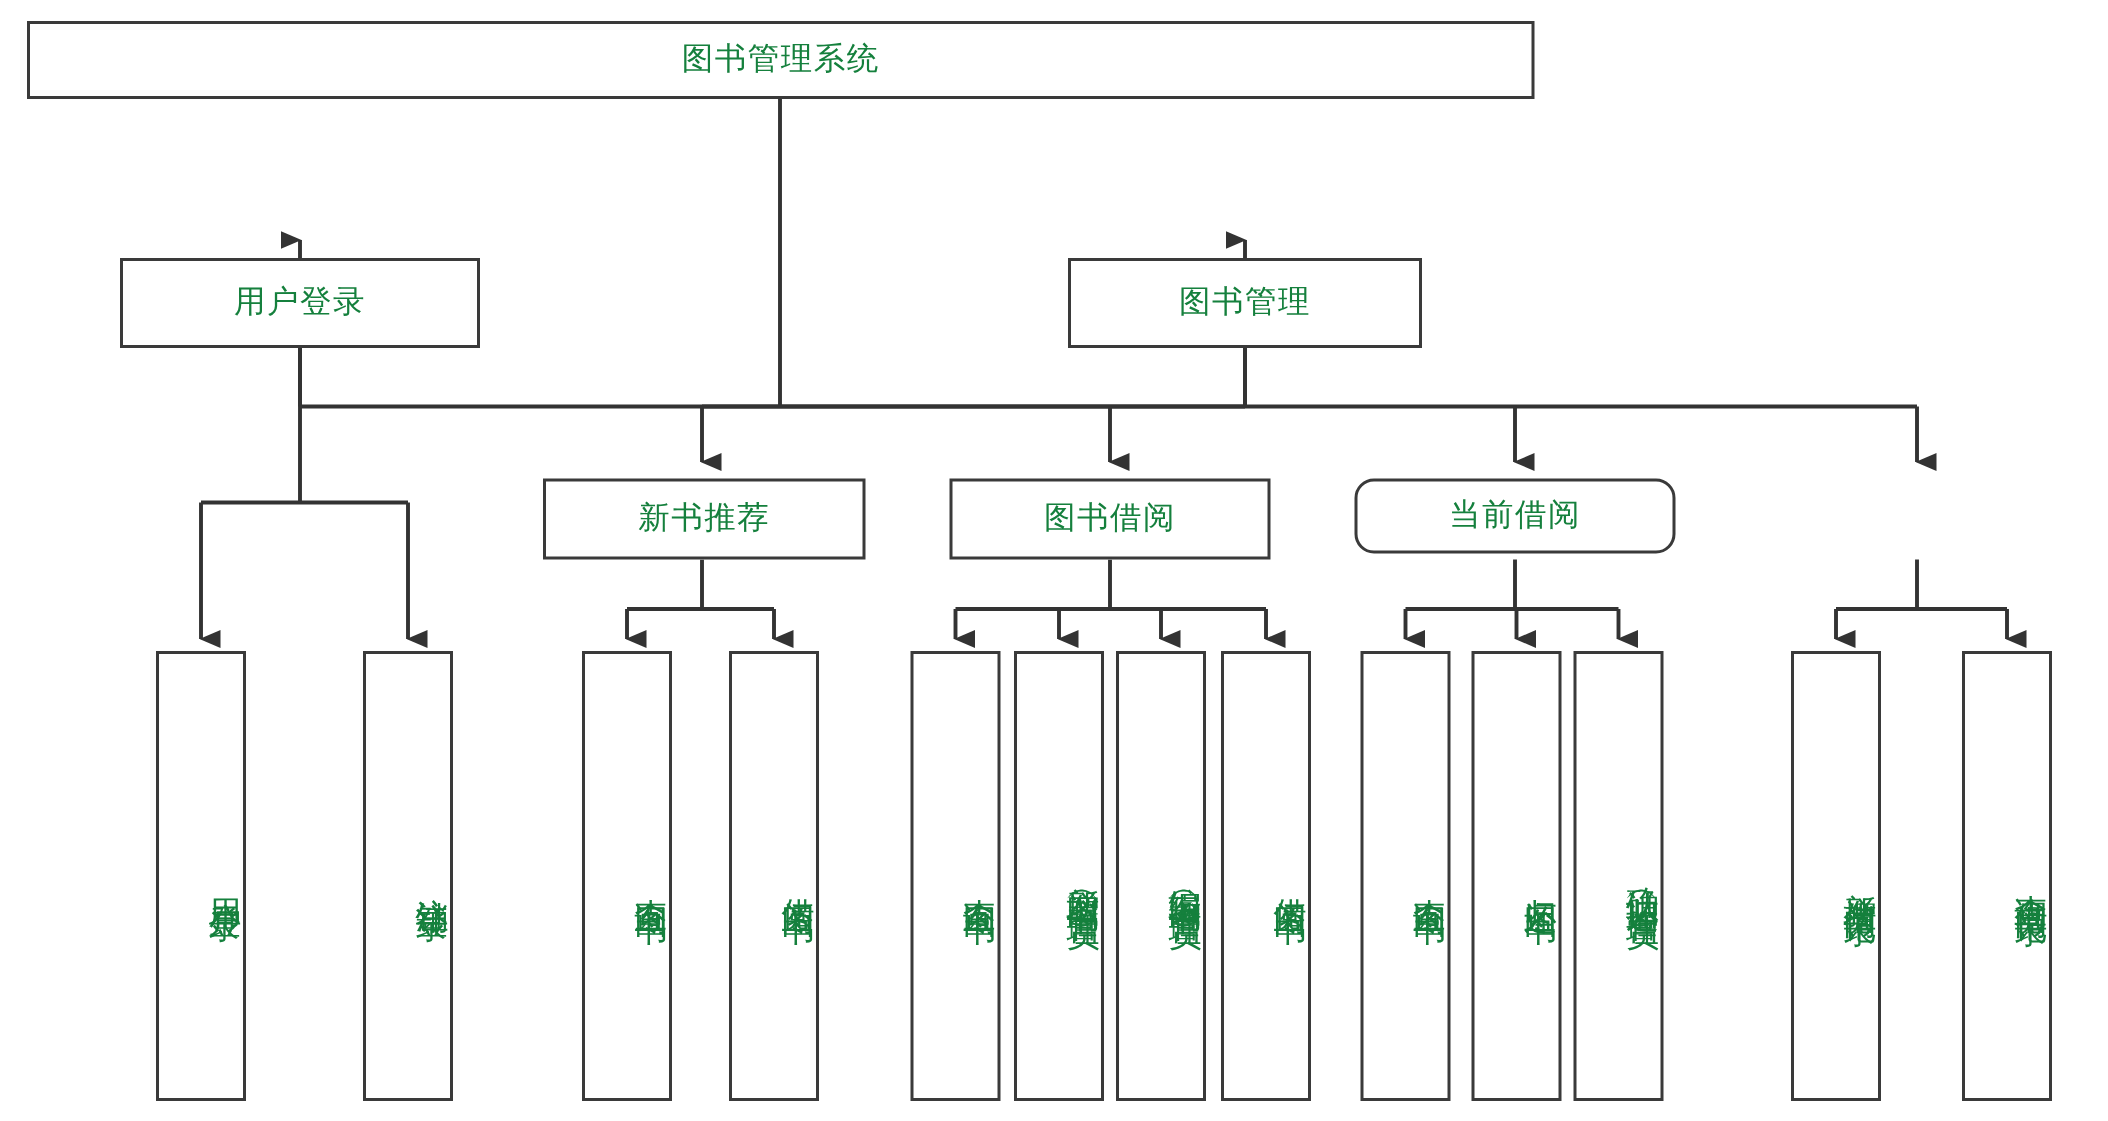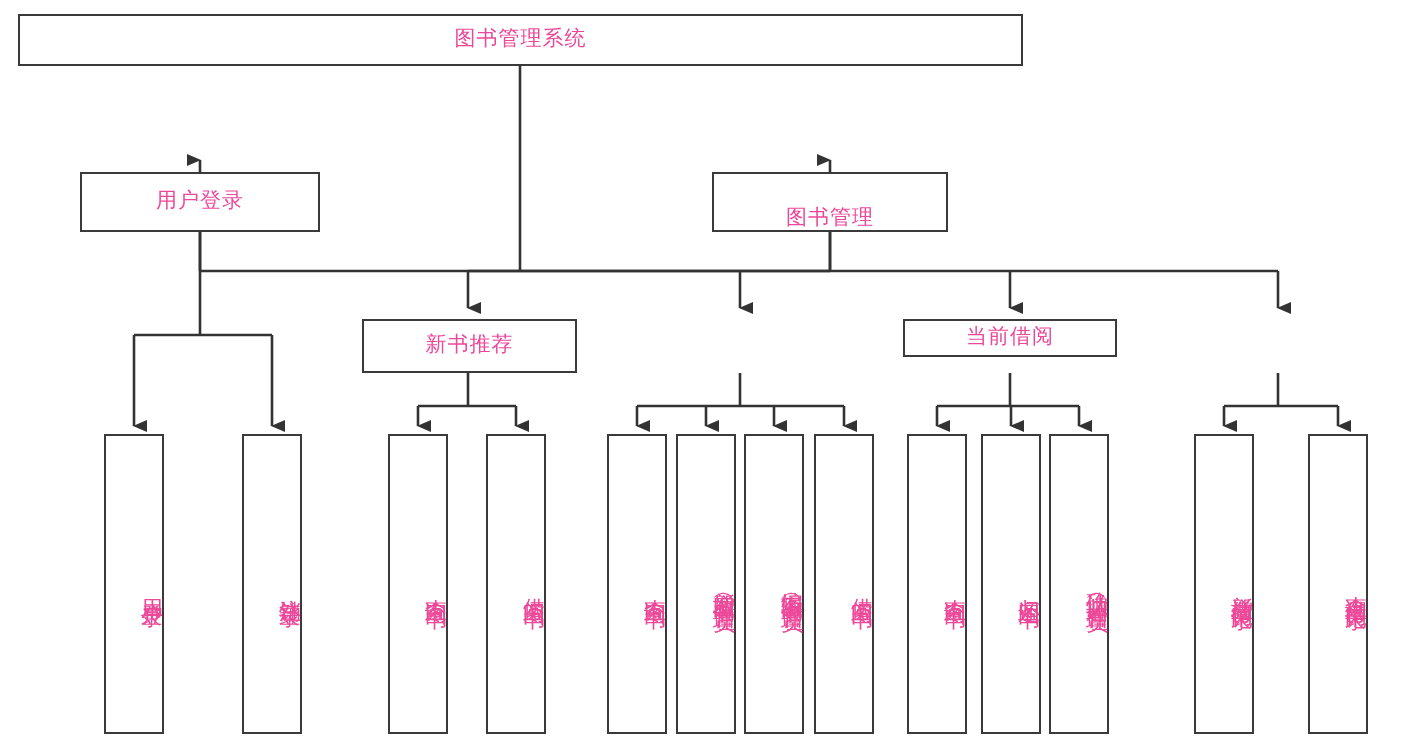--- a/index.html
+++ b/index.html
@@ -25,22 +25,21 @@
     height: 747px;
   }
   .node {
     position: absolute;
     box-sizing: border-box;
     background: #ffffff;
     border: 2px solid #3a3a3a;
     display: flex;
     align-items: center;
     justify-content: center;
-    color: #ec4899;
-    font-family: Liberation Mono, monospace;
+    color: #15803d;
   }
   .node.horiz {
     font-size: 21px;
     letter-spacing: 1px;
   }
   .node.vert {
     writing-mode: vertical-rl;
     text-orientation: upright;
     font-size: 22px;
     letter-spacing: 3px;
@@ -119,28 +118,31 @@
     </g>
   </svg>
 
   <div class="node horiz" style="left:18px; top:14px; width:1005px; height:52px;">
     <span class="lbl">图书管理系统</span>
   </div>
 
   <div class="node horiz" style="left:80px; top:172px; width:240px; height:60px;">
     <span class="lbl">用户登录</span>
   </div>
-  <div class="node horiz" style="left:712px; top:172px; width:236px; height:60px;align-items:flex-end;">
+  <div class="node horiz" style="left:712px; top:172px; width:236px; height:60px;">
     <span class="lbl">图书管理</span>
   </div>
 
   <div class="node horiz" style="left:362px; top:319px; width:215px; height:54px;">
     <span class="lbl">新书推荐</span>
   </div>
-  <div class="node horiz" style="left:903px; top:319px; width:214px; height:38px;">
+  <div class="node horiz" style="left:633px; top:319px; width:214px; height:54px;">
+    <span class="lbl">图书借阅</span>
+  </div>
+  <div class="node horiz" style="left:903px; top:319px; width:214px; height:50px;border-radius:13px;">
     <span class="lbl">当前借阅</span>
   </div>
 
   <div class="node vert" style="left:104px; top:434px; width:60px; height:300px;">
     <span class="lbl">用户登录</span>
   </div>
   <div class="node vert" style="left:242px; top:434px; width:60px; height:300px;">
     <span class="lbl">注销登录</span>
   </div>
 

